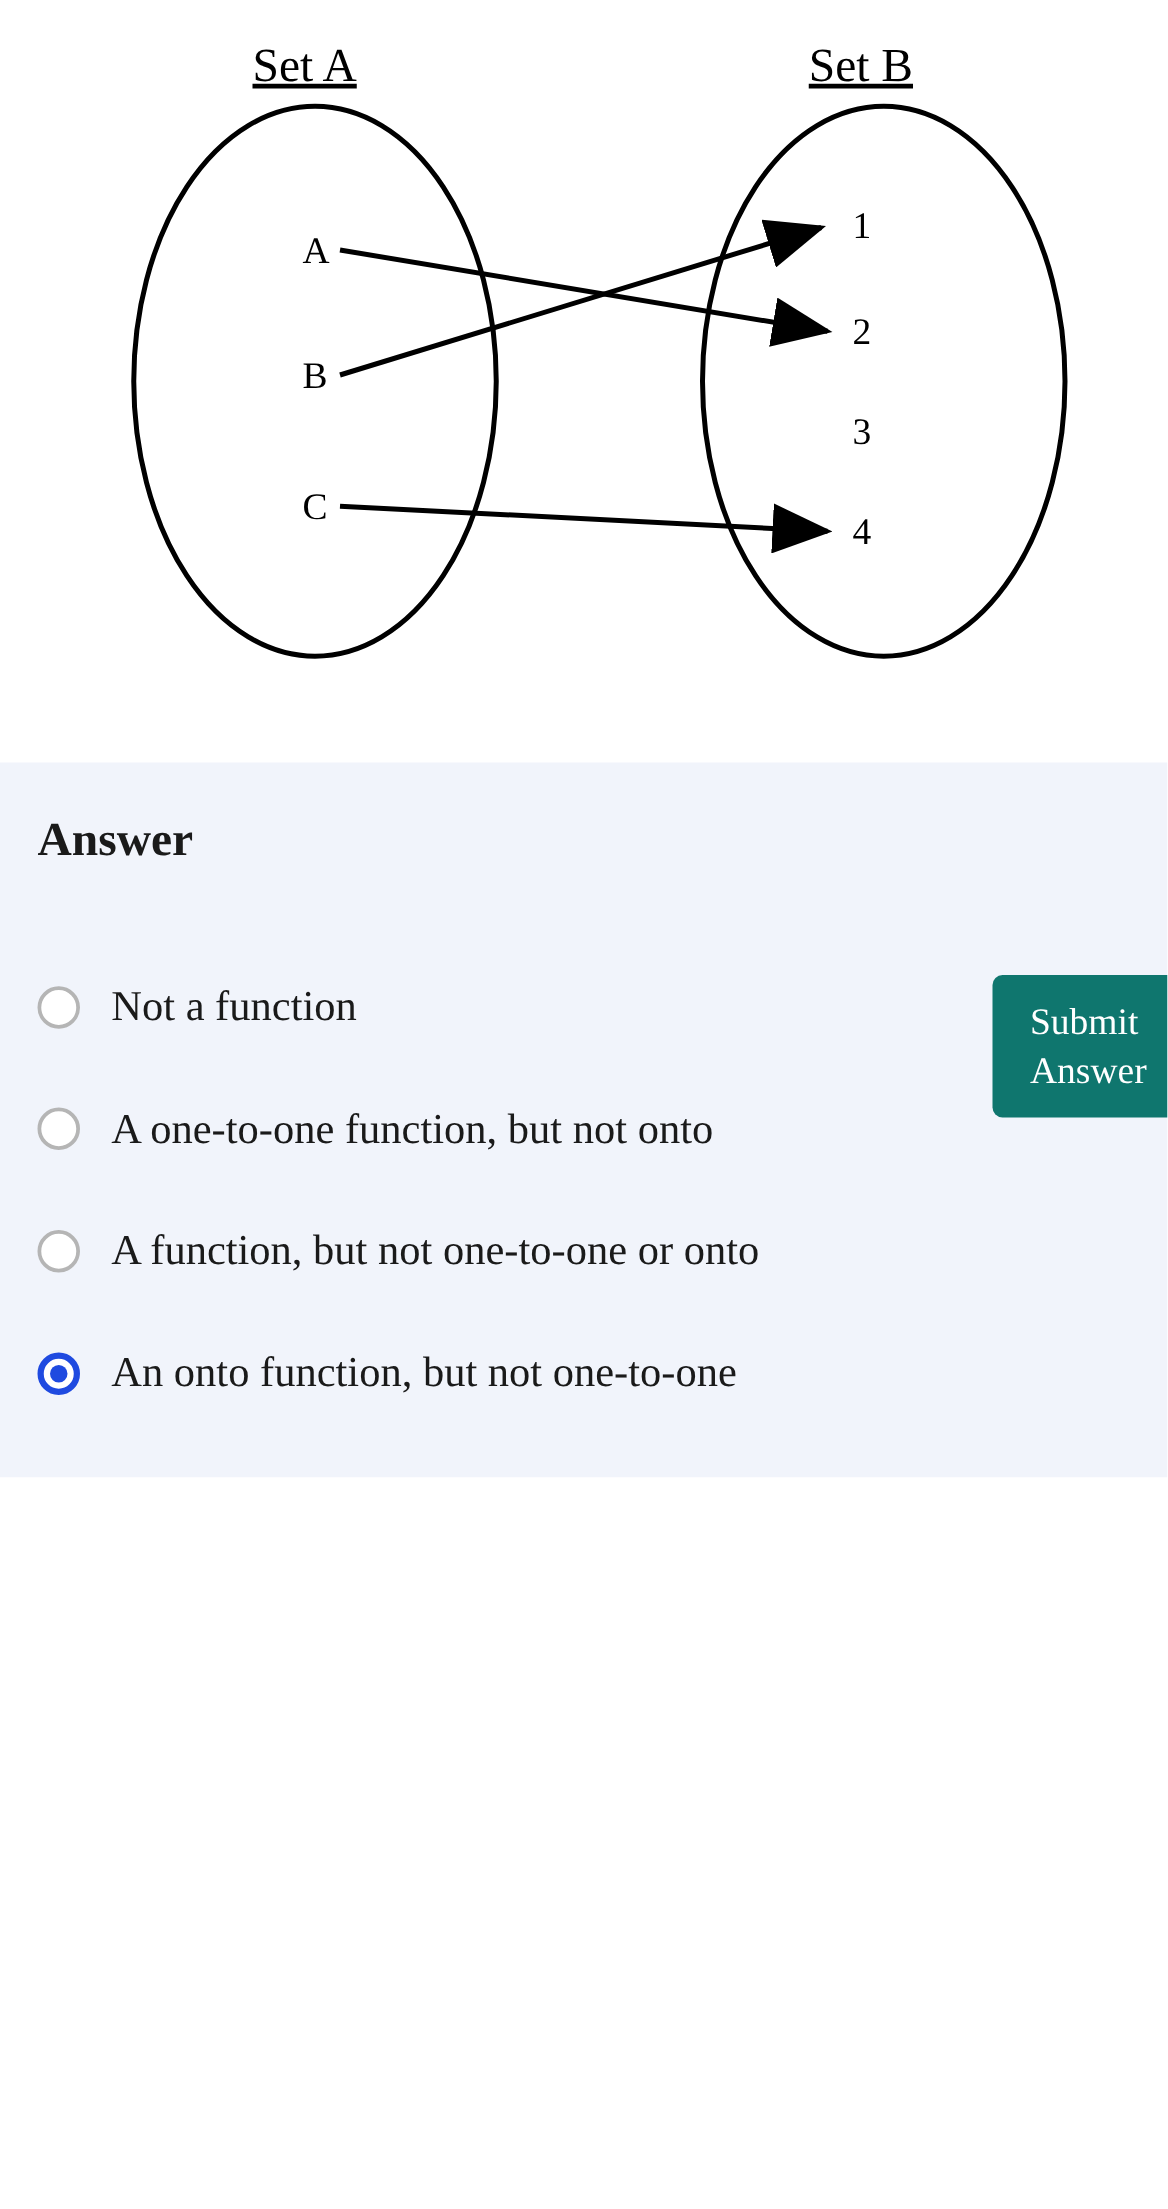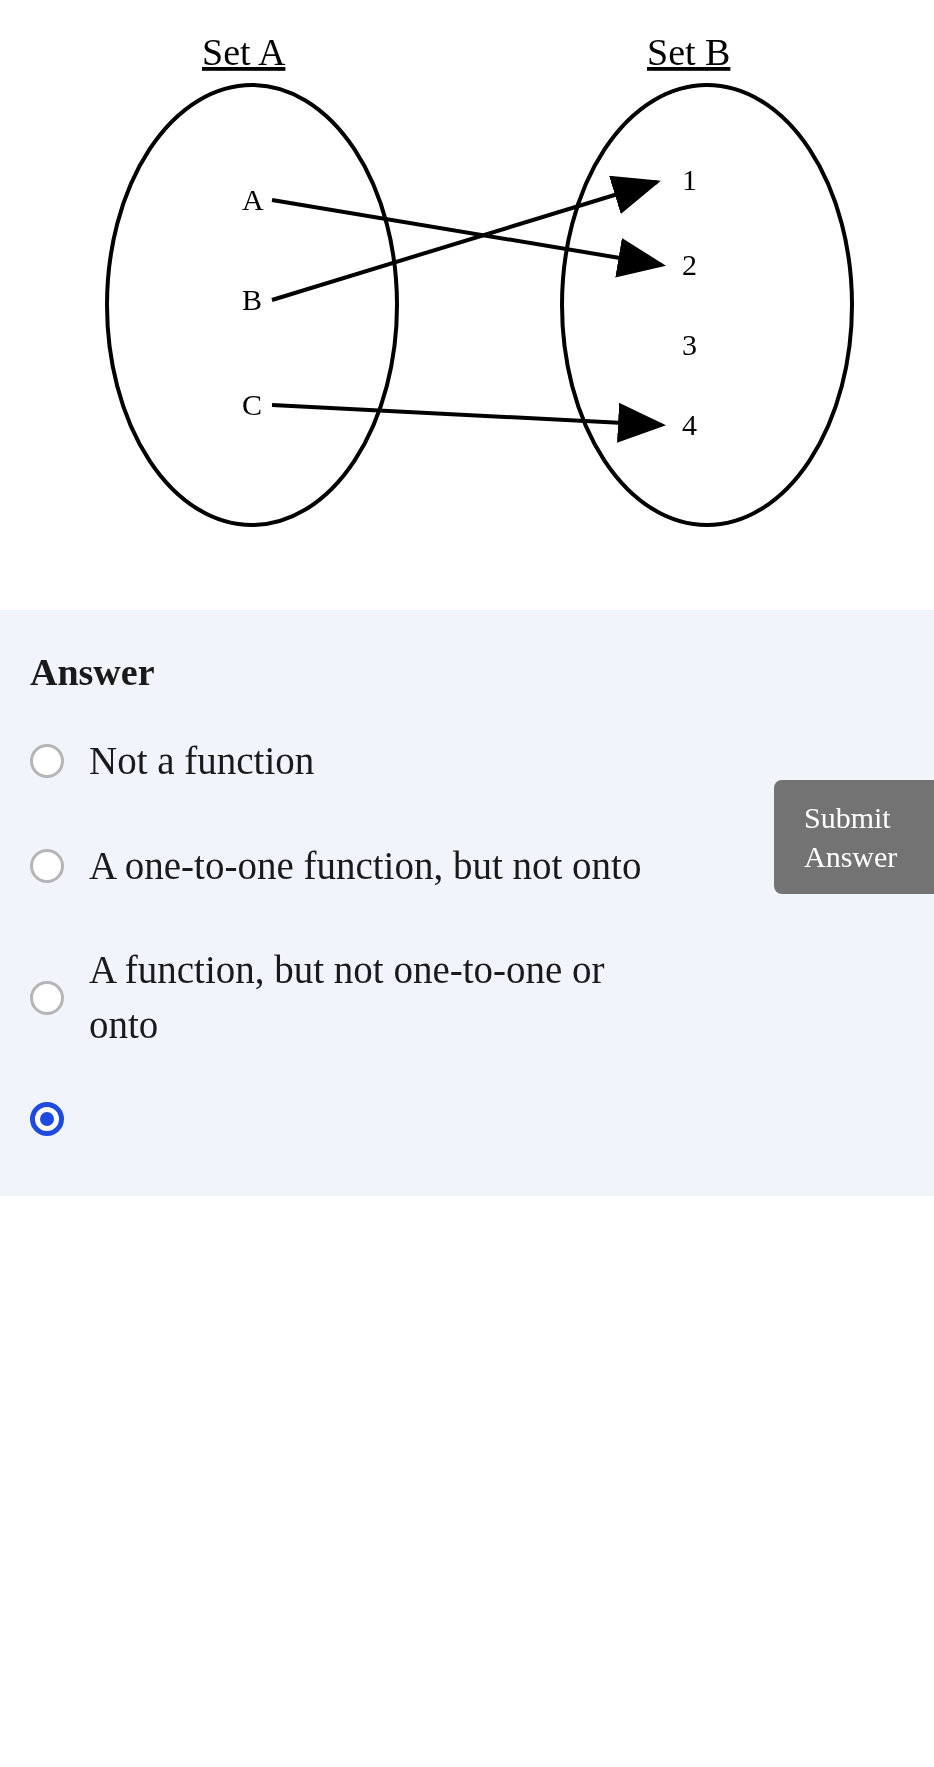--- a/index.html
+++ b/index.html
@@ -27,21 +27,21 @@
     }
     .answer-section {
       background: #f1f4fb;
       padding: 40px 30px 60px;
       position: relative;
     }
     .answer-heading {
       font-size: 38px;
       font-weight: bold;
       color: #1a1a1a;
-      margin-bottom: 40px;
+      margin-bottom: 88px;
     }
     .options-container {
       display: flex;
       flex-direction: column;
       gap: 50px;
       max-width: 620px;
     }
     .option-row {
       display: flex;
       align-items: center;
@@ -66,37 +66,37 @@
       width: 14px;
       height: 14px;
       border-radius: 50%;
       background: #1f4ae0;
       display: none;
     }
     .radio-outer.selected .radio-inner {
       display: block;
     }
     .option-label {
-      font-size: 39px;
+      font-size: 34px;
       color: #1a1a1a;
       line-height: 1.4;
     }
     .submit-button {
       position: absolute;
       right: 0;
       top: 170px;
-      background: #737373;
+      background: #0f766e;
       color: #ffffff;
       font-size: 30px;
       padding: 18px 0 18px 30px;
       border: none;
       border-radius: 8px 0 0 8px;
       font-family: Georgia, serif;
       line-height: 1.3;
-      width: 160px;
+      width: 140px;
       text-align: left;
       cursor: pointer;
     }
   </style>
 </head>
 <body>
 
 <div class="diagram-section">
   <svg class="diagram-svg" width="820" height="500">
     <defs>
@@ -143,15 +143,16 @@
       <span class="option-label">A one-to-one function, but not onto</span>
     </div>
     <div class="option-row">
       <div class="radio-outer"></div>
       <span class="option-label">A function, but not one-to-one or onto</span>
     </div>
     <div class="option-row">
       <div class="radio-outer selected">
           <div class="radio-inner"></div>
         </div>
+      <span class="option-label">An onto function, but not one-to-one</span>
     </div>
   </div>
 </div>
 
 </body></html>

